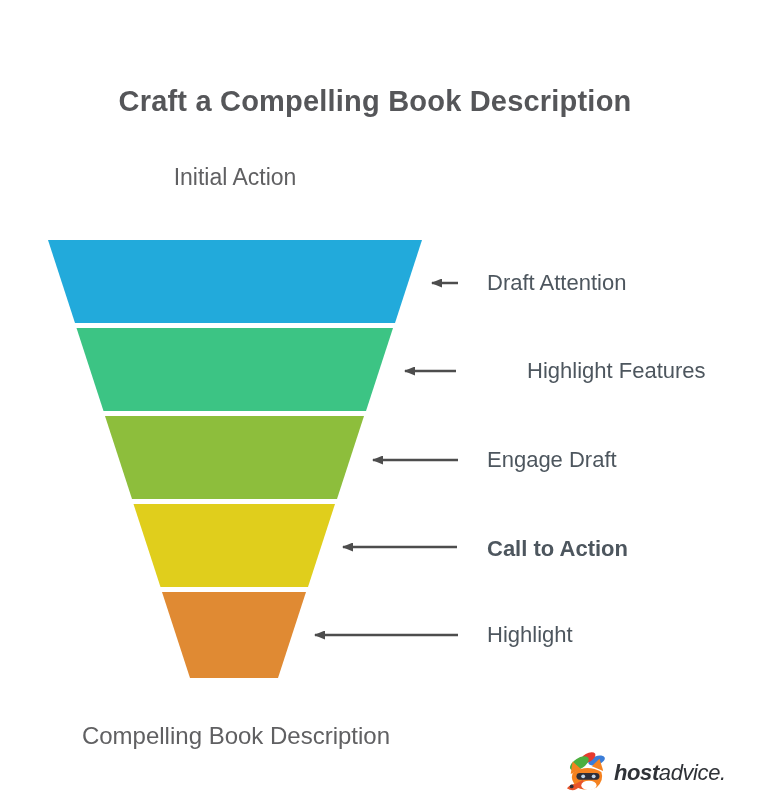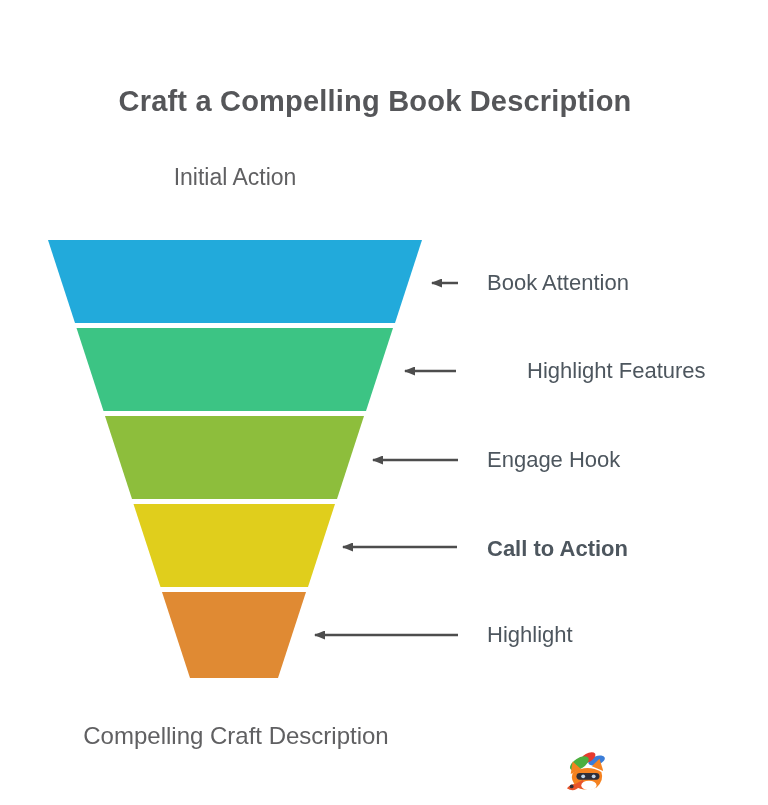--- a/index.html
+++ b/index.html
@@ -60,27 +60,27 @@
 
   <g stroke="#4D4D4D" stroke-width="2.5">
     <line x1="458" y1="283" x2="432" y2="283" marker-end="url(#ah)"></line>
     <line x1="456" y1="371" x2="405" y2="371" marker-end="url(#ah)"></line>
     <line x1="458" y1="460" x2="373" y2="460" marker-end="url(#ah)"></line>
     <line x1="457" y1="547" x2="343" y2="547" marker-end="url(#ah)"></line>
     <line x1="458" y1="635" x2="315" y2="635" marker-end="url(#ah)"></line>
   </g>
 </svg>
 
-<div class="stage-label lbl-0">Book Attention</div>
+<div class="stage-label lbl-0">Draft Attention</div>
 <div class="stage-label lbl-1">Highlight Features</div>
-<div class="stage-label lbl-2">Engage Hook</div>
+<div class="stage-label lbl-2">Engage Draft</div>
 <div class="stage-label lbl-3">Call to Action</div>
 <div class="stage-label lbl-4">Highlight</div>
 
-<div class="funnel-bottom-label">Compelling Craft Description</div>
+<div class="funnel-bottom-label">Compelling Book Description</div>
 
 <div class="logo">
   <svg width="46" height="46" viewBox="0 0 48 48">
 
     <ellipse cx="34" cy="11" rx="9" ry="4.5" fill="#3B7DD8" transform="rotate(-20 34 11)"></ellipse>
     <ellipse cx="25" cy="8" rx="8.5" ry="4.5" fill="#E6392E" transform="rotate(-30 25 8)"></ellipse>
     <ellipse cx="16" cy="14" rx="11" ry="5.5" fill="#4CAF3E" transform="rotate(-32 16 14)"></ellipse>
 
     <path d="M3 40 Q9 33 17 37 Q11 45 3 40 Z" fill="#E8542B"></path>
 
@@ -91,13 +91,16 @@
 
     <path d="M7 38 L20 31 L21 41 Z" fill="#E8542B"></path>
     <circle cx="8" cy="38" r="2" fill="#2E2E38"></circle>
 
     <ellipse cx="26" cy="37" rx="8" ry="5" fill="#FFFFFF"></ellipse>
 
     <rect x="13" y="24" width="24" height="7" rx="3.5" fill="#2E2E38"></rect>
     <circle cx="20" cy="27.5" r="2" fill="#BFD4E8"></circle>
     <circle cx="31" cy="27.5" r="2" fill="#BFD4E8"></circle>
   </svg>
+  <div class="logo-text">
+    <span class="bold">host</span><span class="light">advice.</span>
+  </div>
 </div>
 
 </body></html>

